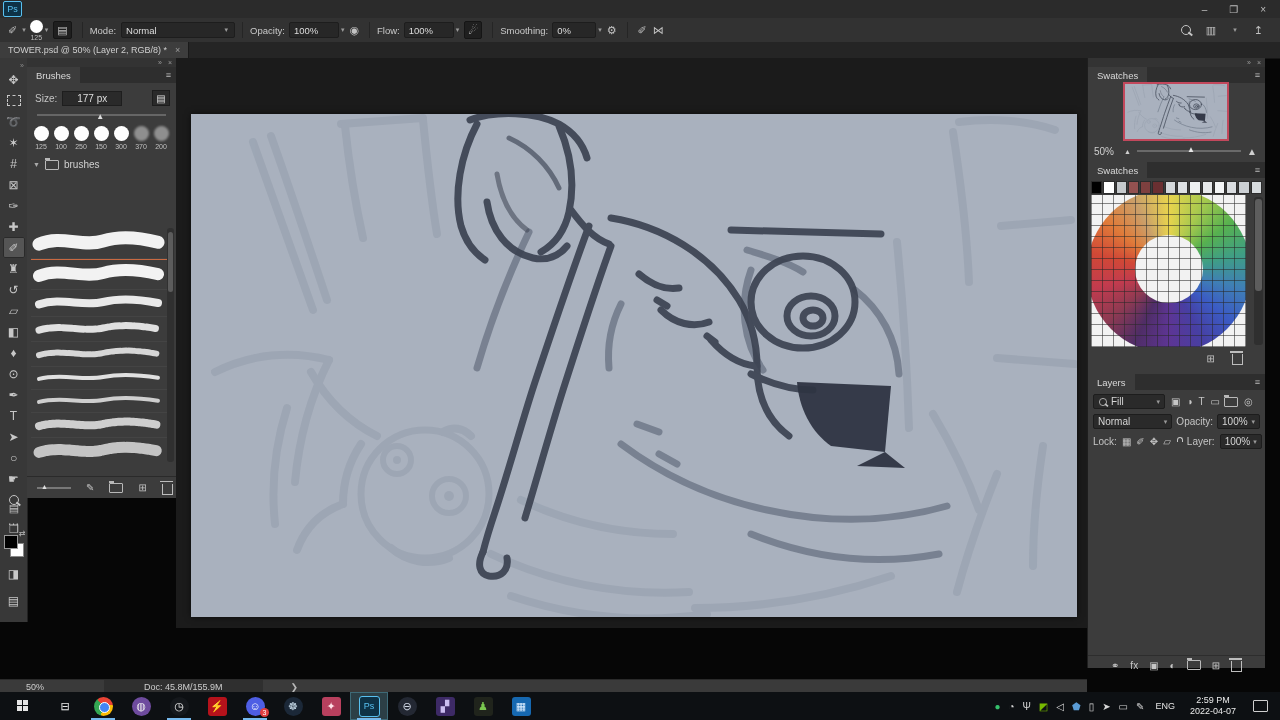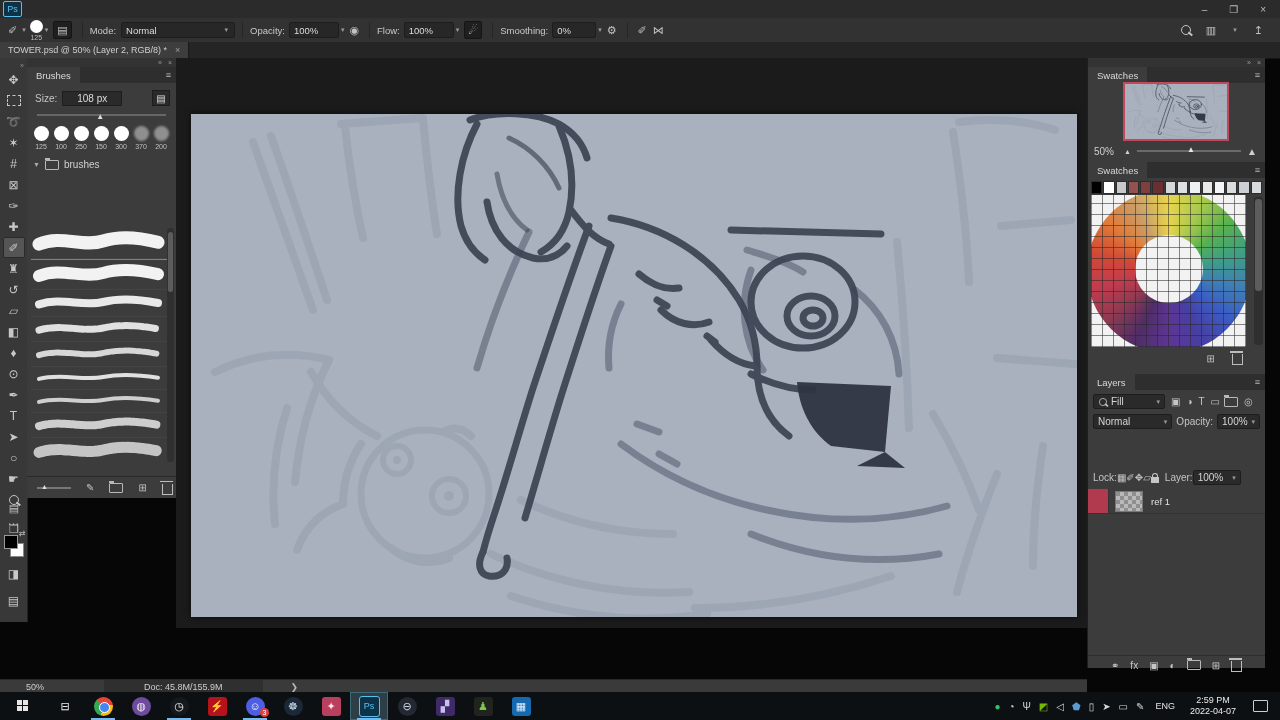--- a/index.html
+++ b/index.html
@@ -97,21 +97,21 @@
     background-image:repeating-linear-gradient(0deg,rgba(40,40,40,.55) 0 1px,transparent 1px 11px),repeating-linear-gradient(90deg,rgba(40,40,40,.55) 0 1px,transparent 1px 11px);}
   #swatch-scroll{position:absolute;right:2px;top:35px;width:9px;height:148px;background:#2f2f2f;border-radius:3px;}
   #swatch-scroll .thumb{position:absolute;left:1px;top:2px;width:7px;height:92px;background:#5d5d5d;border-radius:3px;}
   #swatches-footer{position:absolute;left:0;top:188px;width:100%;height:16px;display:flex;justify-content:flex-end;gap:14px;padding-right:22px;box-sizing:border-box;align-items:center;}
   
   .dd{background:#2a2a2a;border:1px solid #1d1d1d;border-radius:2px;height:13px;display:flex;align-items:center;padding:0 4px;gap:3px;color:#d5d5d5;}
   .dd .chev{font-size:7px;color:#999;margin-left:auto;}
   #layers-filter{display:flex;align-items:center;gap:4px;padding:4px 5px 0 5px;}
   #layers-filter .ficon{color:#c6c6c6;font-size:10px;margin-left:2px;}
   #layers-blend{display:flex;align-items:center;gap:4px;padding:5px 5px 0 5px;color:#c4c4c4;}
-  #layers-lock{display:flex;align-items:center;padding:5px 10px 4px 5px;color:#c4c4c4;margin-top:36px;}
+  #layers-lock{display:flex;align-items:center;gap:5px;padding:5px 10px 4px 5px;color:#c4c4c4;}
   .layer-row{display:flex;align-items:center;height:24px;border-bottom:1px solid #333;position:relative;}
   .layer-row .viscell{width:20px;height:24px;display:flex;align-items:center;justify-content:center;border-right:1px solid #333;}
   .layer-row.selected{background:#565d63;}
   .layer-thumb{width:26px;height:19px;margin-left:6px;border:1px solid #777;
     background:conic-gradient(#b9b9b9 0 25%,#8f8f8f 0 50%,#b9b9b9 0 75%,#8f8f8f 0) 0 0/8px 8px,#a5a5a5;}
   .layer-row.selected .layer-thumb{border-color:#e8e8e8;}
   .layer-name{margin-left:8px;color:#e0e0e0;font-size:9.5px;}
   .group-arrow{font-size:7px;color:#b5b5b5;margin-left:4px;}
   #layers-footer{position:absolute;left:0;bottom:2px;width:100%;height:18px;border-top:1px solid #2d2d2d;display:flex;align-items:center;justify-content:center;gap:11px;color:#c6c6c6;font-size:10px;}
   
@@ -325,21 +325,21 @@
     <div class="panel-mini-hdr">
         <span>»</span>
         <span>×</span>
       </div>
     <div class="panel-tabstrip">
       <div class="panel-tab">Brushes</div>
       <span class="panel-menu">≡</span>
     </div>
     <div id="size-row">
       <span>Size:</span>
-      <div id="size-val">108 px</div>
+      <div id="size-val">177 px</div>
       <span id="size-settings">▤</span>
     </div>
     <div id="size-slider">
       <span class="track"></span>
         <span class="thumb">▲</span>
     </div>
     <div id="preset-row">
         <div class="preset">
           <span class="pdot"></span>
           <span class="plabel">125</span>
@@ -525,25 +525,20 @@
         <span class="ficon">✥</span>
         <span class="ficon">▱</span>
         <span class="icon i-lock"></span>
         <span style="margin-left:6px">Layer:</span>
         <div class="dd" style="width:38px">
           <span>100%</span>
             <span class="chev">▾</span>
         </div>
       </div>
       <div id="layer-rows">
-          <div class="layer-row">
-            <div class="viscell" style="background: rgb(177, 58, 78);"></div>
-            <div class="layer-thumb"></div>
-            <span class="layer-name">ref 1</span>
-          </div>
         </div>
       <div id="layers-footer">
         <span>⚭</span>
         <span>fx</span>
         <span>▣</span>
         <span>◐</span>
         <span class="icon i-folder"></span>
         <span>⊞</span>
         <span class="icon i-trash"></span>
       </div>

